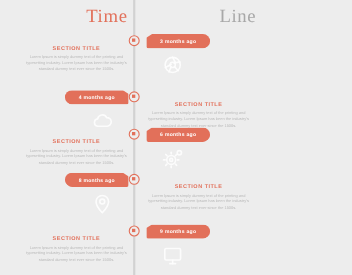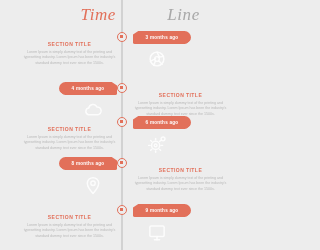--- a/index.html
+++ b/index.html
@@ -31,35 +31,34 @@
     width: 250px;
     height: 22px;
     text-align: center;
     white-space: nowrap;
   }
   .title-word {
     font-family: "Liberation Serif", serif;
     font-size: 17px;
     letter-spacing: 0.6px;
     vertical-align: middle;
-    font-style: italic;
   }
   .title-time {
     color: #e2705a;
     display: inline-block;
     width: 108px;
     text-align: right;
     padding-right: 9px;
     box-sizing: border-box;
   }
   .title-line {
     color: #a8a8a8;
     display: inline-block;
     width: 108px;
-    text-align: center;
+    text-align: right;
     padding-left: 9px;
     box-sizing: border-box;
   }
 
   
   .spine {
     position: absolute;
     left: 121px;
     top: 0;
     width: 2px;

